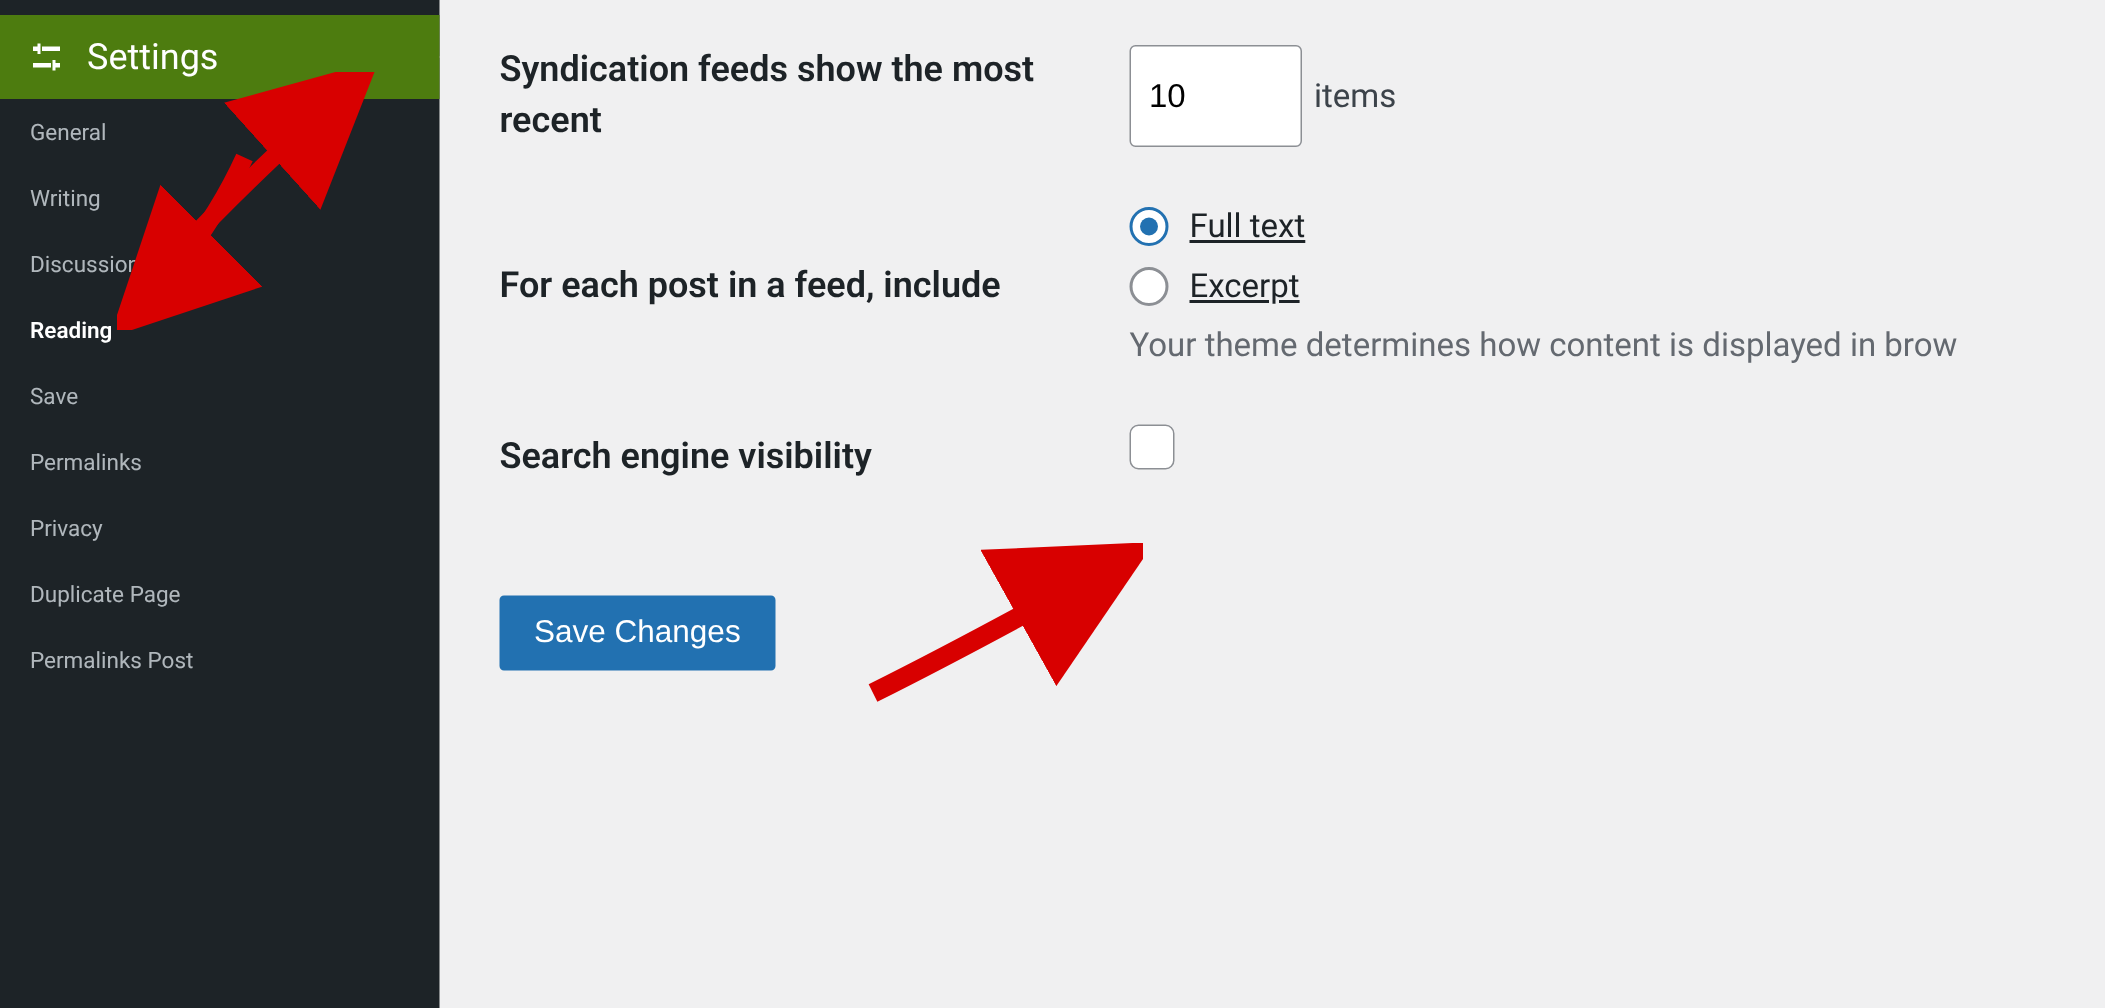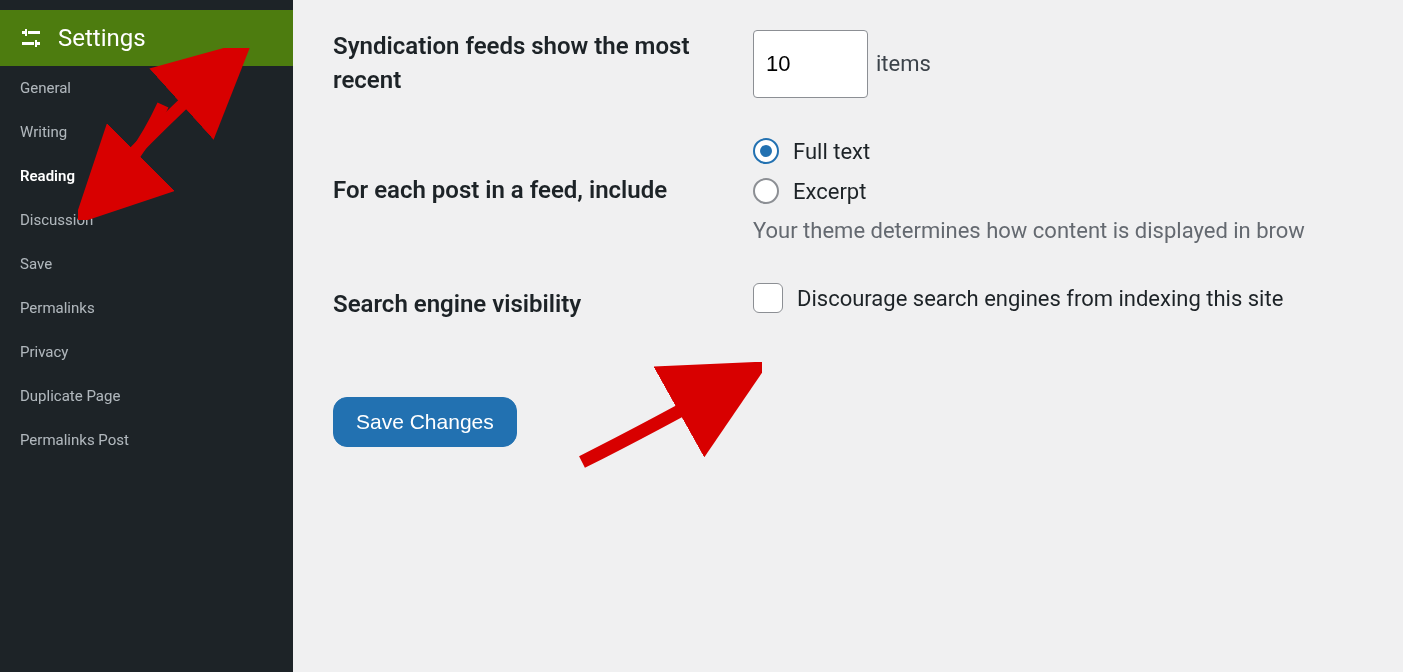--- a/index.html
+++ b/index.html
@@ -92,20 +92,21 @@
       font-size: 22px;
       color: #3c434a;
       margin-left: 4px;
     }
     .radio-row {
       display: flex;
       align-items: center;
       margin-bottom: 14px;
       font-size: 22px;
       color: #1d2327;
+      text-decoration: underline;
     }
     .radio-circle {
       width: 26px;
       height: 26px;
       border: 2px solid #8c8f94;
       border-radius: 50%;
       margin-right: 14px;
       display: inline-flex;
       align-items: center;
       justify-content: center;
@@ -140,21 +141,21 @@
       border-radius: 6px;
       margin-right: 14px;
       background: #fff;
     }
     .save-btn {
       background: #2271b1;
       color: #fff;
       border: 1px solid #2271b1;
       font-size: 21px;
       padding: 12px 22px;
-      border-radius: 14px;
+      border-radius: 3px;
       cursor: pointer;
       margin-top: 30px;
     }
     .arrow {
       position: absolute;
       pointer-events: none;
     }
   </style>
 </head>
 <body>
@@ -169,22 +170,22 @@
         <rect x="17" y="16" width="4" height="3" fill="#fff"></rect>
         <rect x="6" y="3" width="2" height="7" fill="#fff"></rect>
         <rect x="16" y="14" width="2" height="7" fill="#fff"></rect>
       </svg>
     </span>
     <span>Settings</span>
   </div>
   <div id="sidebar-items">
       <div class="sidebar-item">General</div>
       <div class="sidebar-item">Writing</div>
+      <div class="sidebar-item">Discussion</div>
       <div class="sidebar-item active">Reading</div>
-      <div class="sidebar-item">Discussion</div>
       <div class="sidebar-item">Save</div>
       <div class="sidebar-item">Permalinks</div>
       <div class="sidebar-item">Privacy</div>
       <div class="sidebar-item">Duplicate Page</div>
       <div class="sidebar-item">Permalinks Post</div>
     </div>
 </div>
 
 <div class="content">
 
@@ -211,21 +212,20 @@
         </div>
       <div class="description">Your theme determines how content is displayed in brow</div>
     </div>
   </div>
 
   <div class="form-row">
     <div class="form-label">Search engine visibility</div>
     <div class="form-field">
       <label class="checkbox-row">
         <span class="checkbox-box"></span>
-        <span>Discourage search engines from indexing this site</span>
       </label>
     </div>
   </div>
 
   <button class="save-btn">Save Changes</button>
 
 </div>
 
 <svg class="arrow" style="left:95px; top:48px;" width="160" height="135" viewBox="0 0 160 135">
   <defs>

